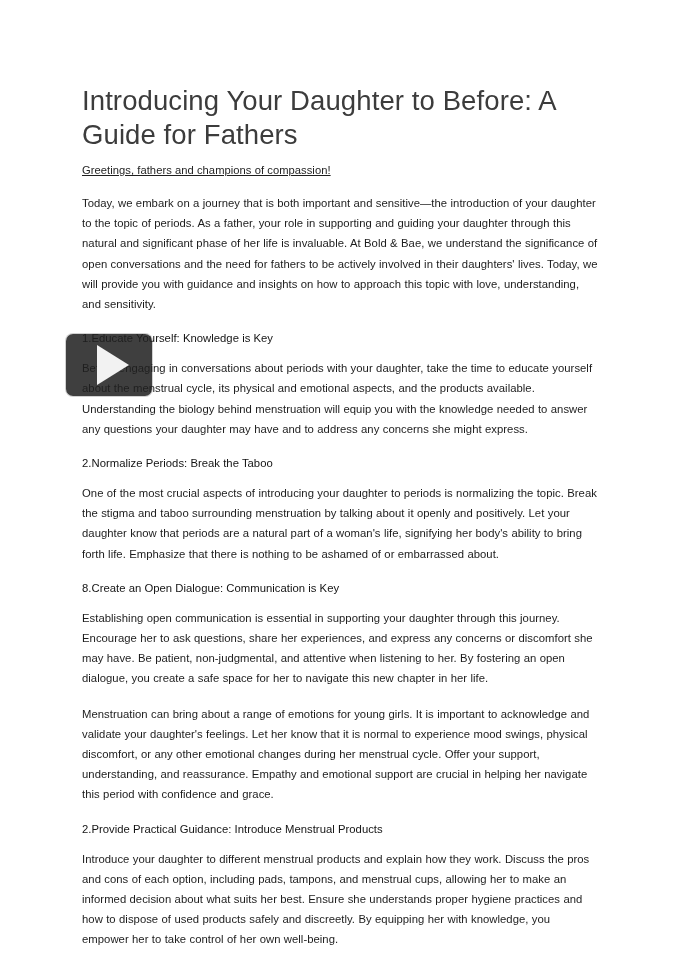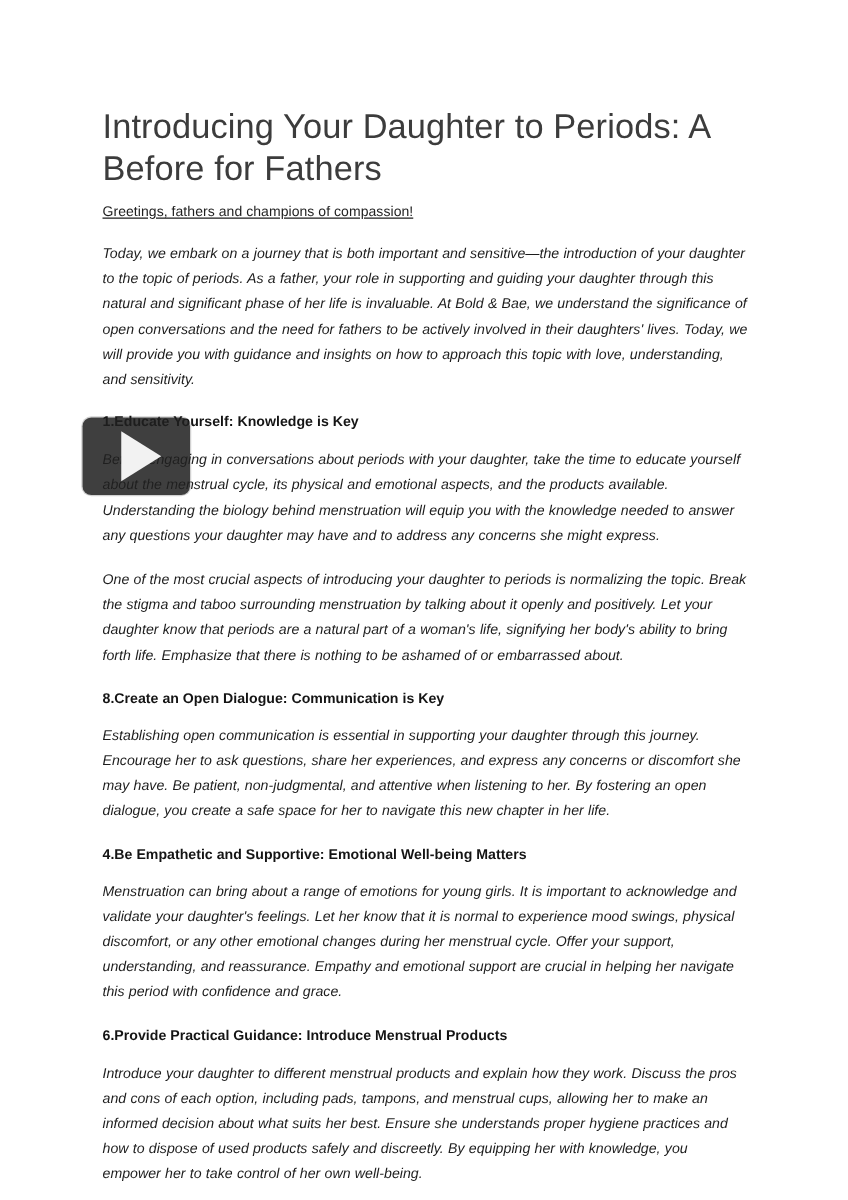--- a/index.html
+++ b/index.html
@@ -51,27 +51,26 @@
   }
 
   .body-para {
     font-size: 11.3px;
     line-height: 20.2px;
     color: #1c1c1c;
     margin: 0 0 15px 0;
     letter-spacing: 0.03px;
     text-align: left;
     word-spacing: 0.2px;
-    font-style: italic;
   }
 
   .section-heading {
     font-size: 11.3px;
     line-height: 18px;
-    font-weight: bold;
+    font-weight: normal;
     color: #141414;
     margin: 0 0 11px 0;
     letter-spacing: 0.02px;
   }
 
   .section-block { margin-bottom: 0; }
 
   
   .play-overlay {
     position: absolute;
@@ -95,47 +94,47 @@
     border-left: 32px solid #f2f2f2;
     margin-left: 8px;
   }
 </style>
 </head>
 <body>
 
 <div class="page">
   <div class="content">
 
-    <h1 class="doc-title">Introducing Your Daughter to Periods: A Before for Fathers</h1>
+    <h1 class="doc-title">Introducing Your Daughter to Before: A Guide for Fathers</h1>
 
     <p class="greeting">Greetings, fathers and champions of compassion!</p>
 
     <p class="body-para">Today, we embark on a journey that is both important and sensitive—the introduction of your daughter to the topic of periods. As a father, your role in supporting and guiding your daughter through this natural and significant phase of her life is invaluable. At Bold &amp; Bae, we understand the significance of open conversations and the need for fathers to be actively involved in their daughters' lives. Today, we will provide you with guidance and insights on how to approach this topic with love, understanding, and sensitivity.</p>
 
     <div class="section-block">
       <h2 class="section-heading">1.Educate Yourself: Knowledge is Key</h2>
       <p class="body-para">Before engaging in conversations about periods with your daughter, take the time to educate yourself about the menstrual cycle, its physical and emotional aspects, and the products available. Understanding the biology behind menstruation will equip you with the knowledge needed to answer any questions your daughter may have and to address any concerns she might express.</p>
     </div>
 
     <div class="section-block">
+      <h2 class="section-heading">2.Normalize Periods: Break the Taboo</h2>
       <p class="body-para">One of the most crucial aspects of introducing your daughter to periods is normalizing the topic. Break the stigma and taboo surrounding menstruation by talking about it openly and positively. Let your daughter know that periods are a natural part of a woman's life, signifying her body's ability to bring forth life. Emphasize that there is nothing to be ashamed of or embarrassed about.</p>
     </div>
 
     <div class="section-block">
       <h2 class="section-heading">8.Create an Open Dialogue: Communication is Key</h2>
       <p class="body-para">Establishing open communication is essential in supporting your daughter through this journey. Encourage her to ask questions, share her experiences, and express any concerns or discomfort she may have. Be patient, non-judgmental, and attentive when listening to her. By fostering an open dialogue, you create a safe space for her to navigate this new chapter in her life.</p>
     </div>
 
     <div class="section-block">
-      <h2 class="section-heading">4.Be Empathetic and Supportive: Emotional Well-being Matters</h2>
       <p class="body-para">Menstruation can bring about a range of emotions for young girls. It is important to acknowledge and validate your daughter's feelings. Let her know that it is normal to experience mood swings, physical discomfort, or any other emotional changes during her menstrual cycle. Offer your support, understanding, and reassurance. Empathy and emotional support are crucial in helping her navigate this period with confidence and grace.</p>
     </div>
 
     <div class="section-block">
-      <h2 class="section-heading">6.Provide Practical Guidance: Introduce Menstrual Products</h2>
+      <h2 class="section-heading">2.Provide Practical Guidance: Introduce Menstrual Products</h2>
       <p class="body-para">Introduce your daughter to different menstrual products and explain how they work. Discuss the pros and cons of each option, including pads, tampons, and menstrual cups, allowing her to make an informed decision about what suits her best. Ensure she understands proper hygiene practices and how to dispose of used products safely and discreetly. By equipping her with knowledge, you empower her to take control of her own well-being.</p>
     </div>
 
   </div>
 
   <div class="play-overlay" title="Play">
     <span class="play-triangle"></span>
   </div>
 </div>
 

